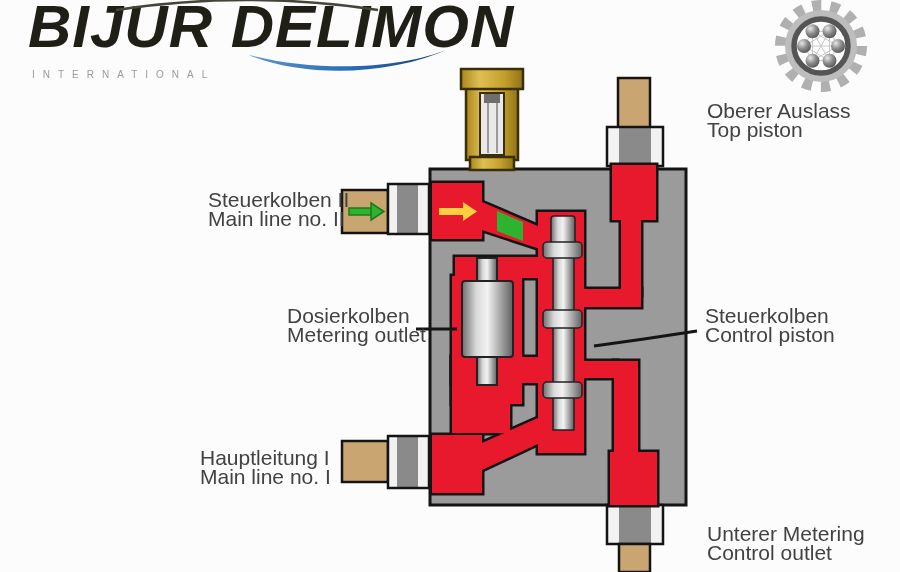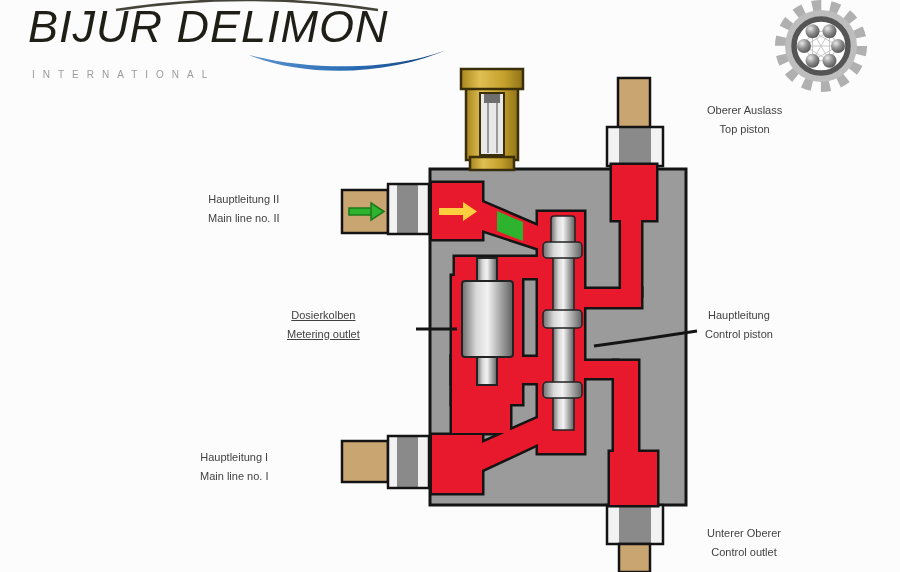--- a/index.html
+++ b/index.html
@@ -5,39 +5,39 @@
 <style>
   html,body{margin:0;padding:0;}
   body{
     width:900px;height:572px;overflow:hidden;position:relative;
     background:#fcfcfc;
     font-family:"Liberation Sans",sans-serif;
   }
   
   .logo{position:absolute;left:28px;top:2px;}
   .brand-name{
-    font-size:45px;font-weight:normal;font-style:italic;
+    font-size:60px;font-weight:bold;font-style:italic;
     color:#201f17;letter-spacing:1px;line-height:50px;white-space:nowrap;
   }
   .brand-sub{
     margin-top:17px;margin-left:4px;
     font-size:10px;color:#9b9b9b;letter-spacing:8px;white-space:nowrap;
   }
   .logo-arc{position:absolute;left:84px;top:-2px;}
   .logo-swoosh{position:absolute;left:217px;top:44px;}
   .gear-wrap{position:absolute;left:771px;top:-2px;}
   
   .diagram{position:absolute;left:0;top:0;}
   .fill-red{fill:var(--channel-red,#e8192c);}
   .fill-gray{fill:var(--block-gray,#9b9b9b);}
   .fill-tan{fill:var(--tube-tan,#c9a572);}
   .ol{stroke:#141414;}
   
   .lbl{
-    position:absolute;font-size:11px;line-height:19px;color:#424242;text-align:center;
+    position:absolute;font-size:21px;line-height:19px;color:#424242;
   }
   .lbl div{white-space:nowrap;}
 </style>
 </head>
 <body>
 
 <div class="logo">
   <svg class="logo-arc" width="270" height="12" viewBox="0 0 270 12">
     <path d="M4,10 Q135,-10 266,10" fill="none" stroke="#45443a" stroke-width="2.5"></path>
   </svg>
@@ -216,35 +216,35 @@
   <line x1="416" y1="329" x2="457" y2="329" stroke="#141414" stroke-width="3"></line>
   <polyline points="594,346 644,339 697,331" fill="none" stroke="#141414" stroke-width="3"></polyline>
 </svg>
 
 <div class="lbl" style="left:707px;top:101px;">
   <div>Oberer Auslass</div>
   <div>Top piston</div>
 </div>
 
 <div class="lbl" style="left:208px;top:190px;">
-  <div>Hauptleitung II</div>
+  <div>Steuerkolben II</div>
   <div>Main line no. II</div>
 </div>
 
-<div class="lbl" style="left:287px;top:306px;text-decoration:underline;">
+<div class="lbl" style="left:287px;top:306px;">
   <div>Dosierkolben</div>
   <div>Metering outlet</div>
 </div>
 
 <div class="lbl" style="left:705px;top:306px;">
-  <div>Hauptleitung</div>
+  <div>Steuerkolben</div>
   <div>Control piston</div>
 </div>
 
 <div class="lbl" style="left:200px;top:448px;">
   <div>Hauptleitung I</div>
   <div>Main line no. I</div>
 </div>
 
 <div class="lbl" style="left:707px;top:524px;">
-  <div>Unterer Oberer</div>
+  <div>Unterer Metering</div>
   <div>Control outlet</div>
 </div>
 
 </body></html>

